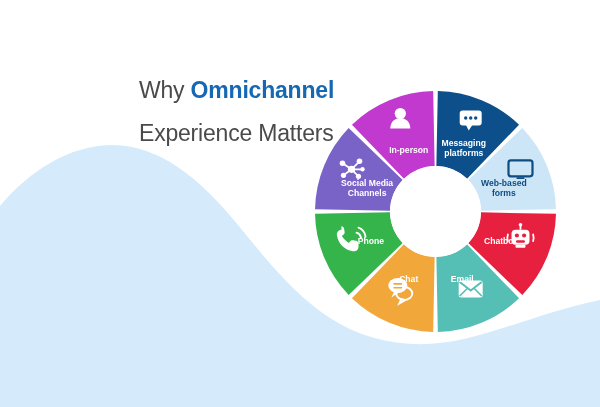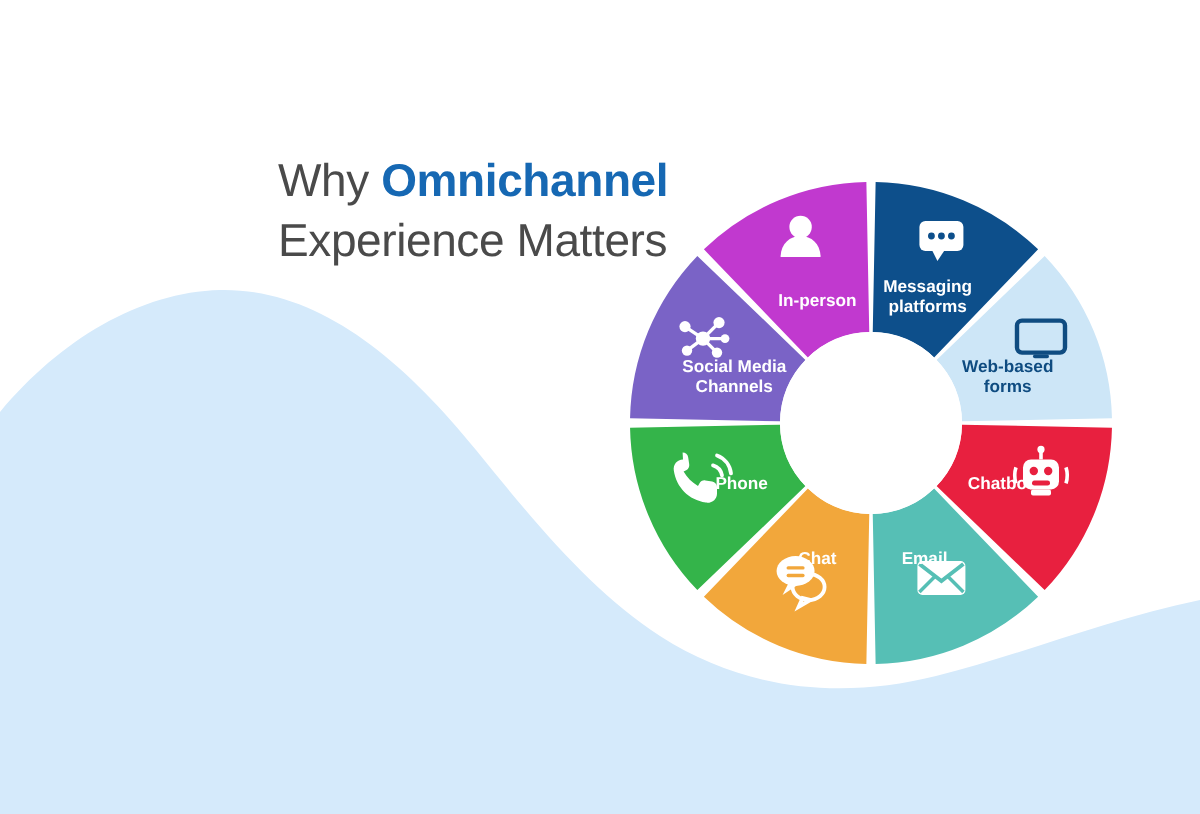--- a/index.html
+++ b/index.html
@@ -44,21 +44,21 @@
   }
   .title-line.l1 {
     font-weight: 400;
   }
   .title-accent {
     color: #1668b3;
     font-weight: 700;
   }
   .title-line.l2 {
     font-weight: 400;
-    margin-top: 1px;
+    margin-top: 14px;
   }
   .donut-wrap {
     position: absolute;
     left: 315px;
     top: 91px;
     width: 241px;
     height: 241px;
     z-index: 4;
   }
   .donut-svg {

